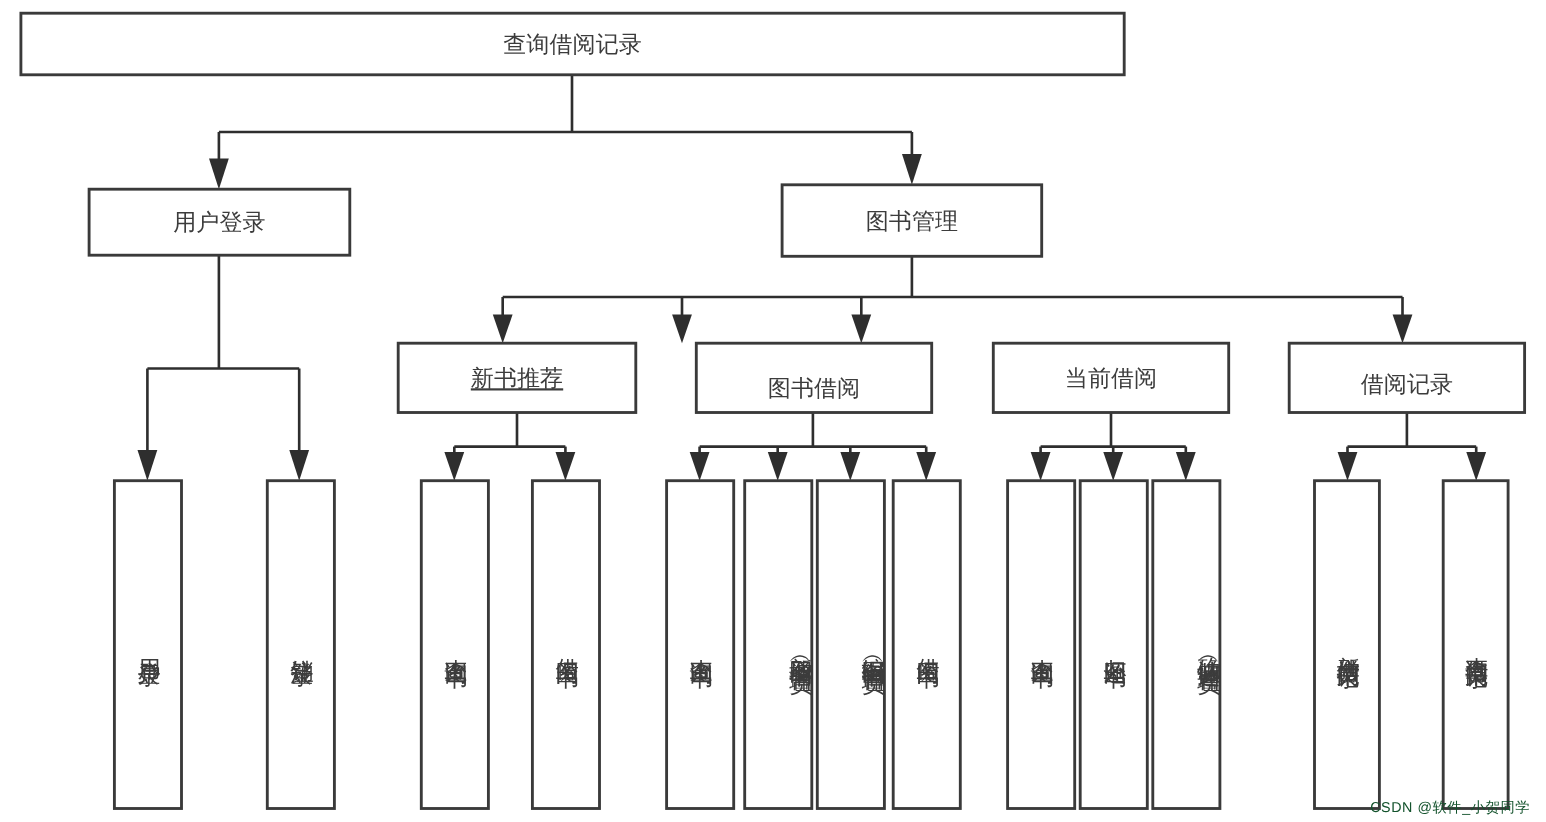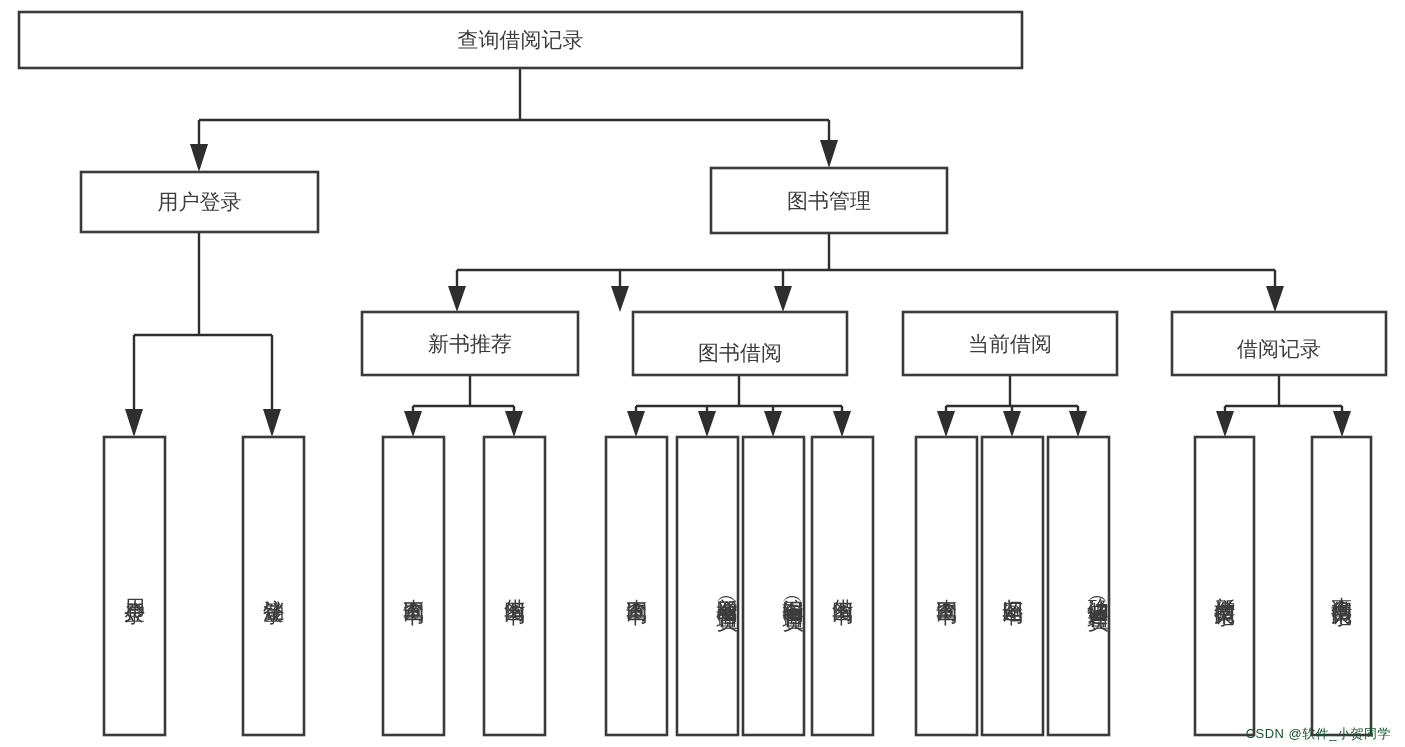--- a/index.html
+++ b/index.html
@@ -178,21 +178,21 @@
       <rect class="node-rect" x="1195" y="437" width="59" height="298"></rect>
       <rect class="node-rect" x="1312" y="437" width="59" height="298"></rect>
     </g>
   </svg>
 
   <div class="hnode-text" style="left:19px; top:12px; width:1003px; height:56px;">查询借阅记录</div>
 
   <div class="hnode-text" style="left:81px; top:172px; width:237px; height:60px;">用户登录</div>
   <div class="hnode-text" style="left:711px; top:168px; width:236px; height:65px;border-radius:25px;">图书管理</div>
 
-  <div class="hnode-text" style="left:362px; top:312px; width:216px; height:63px;">新书推荐</div>
+  <div class="hnode-text" style="left:362px; top:312px; width:216px; height:63px;text-decoration:underline;">新书推荐</div>
   <div class="hnode-text" style="left:633px; top:312px; width:214px; height:81px;">图书借阅</div>
   <div class="hnode-text" style="left:903px; top:312px; width:214px; height:63px;">当前借阅</div>
   <div class="hnode-text" style="left:1172px; top:312px; width:214px; height:74px;">借阅记录</div>
 
   <div class="vnode-text" style="left:104px; top:437px; width:61px; height:298px;">用户登录</div>
   <div class="vnode-text" style="left:243px; top:437px; width:61px; height:298px;">注销登录</div>
 
   <div class="vnode-text" style="left:383px; top:437px; width:61px; height:298px;">查询图书</div>
   <div class="vnode-text" style="left:484px; top:437px; width:61px; height:298px;">借阅图书</div>
 

